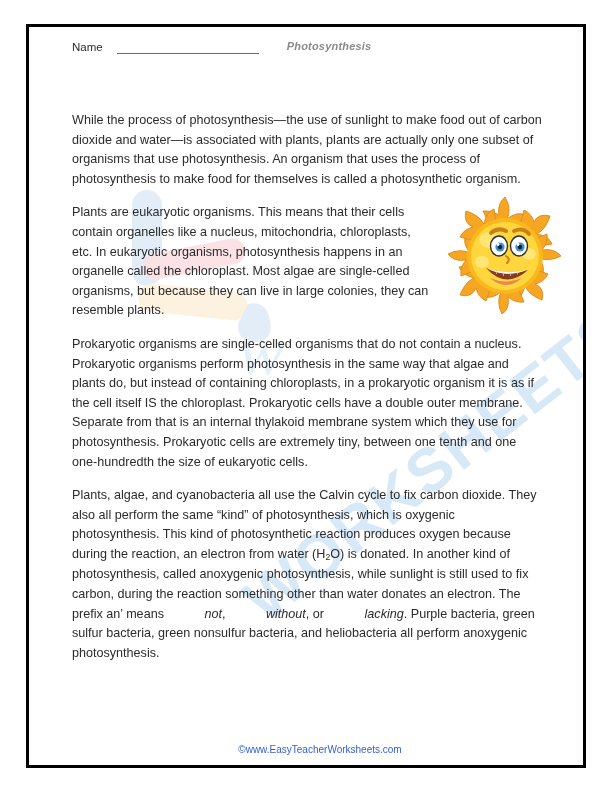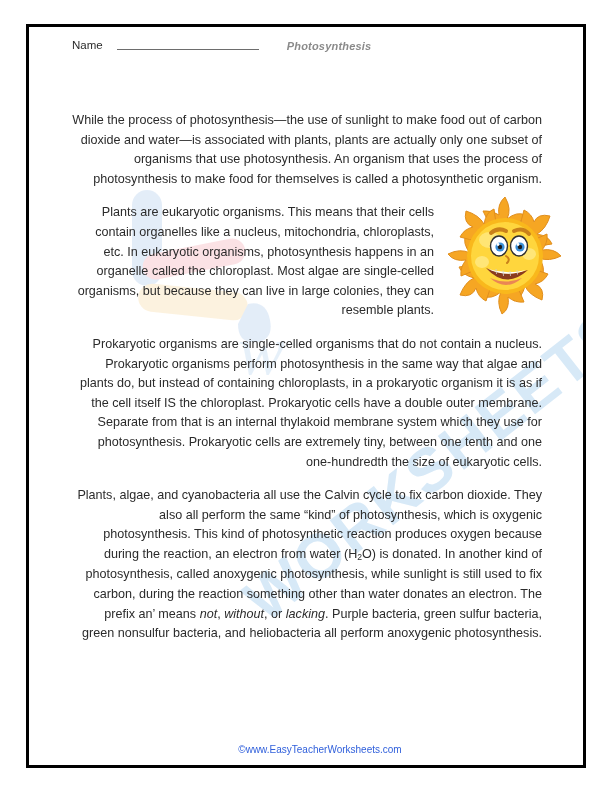--- a/index.html
+++ b/index.html
@@ -65,25 +65,25 @@
     transform: rotate(-38deg);
     transform-origin: right top;
     white-space: nowrap;
     font-family: "Liberation Sans", sans-serif;
   }
 
   
   .header-row {
     position: absolute;
     left: 72px;
-    top: 32px;
+    top: 40px;
     width: 470px;
     height: 20px;
     display: flex;
-    align-items: flex-end;
+    align-items: flex-start;
     z-index: 3;
   }
   .name-label {
     font-size: 11.5px;
     color: #2b2b2b;
     font-family: "Liberation Sans", sans-serif;
     line-height: 14px;
   }
   .name-blank {
     width: 142px;
@@ -119,27 +119,28 @@
     left: 72px;
     top: 111px;
     width: 470px;
     z-index: 3;
   }
   p.para {
     margin: 0 0 14px 0;
     font-size: 12.6px;
     line-height: 19.6px;
     color: #2b2b2b;
-    text-align: right;
+    text-align: left;
   }
   p.para.narrow {
     width: 362px;
   }
   p.para em {
     font-style: italic;
+    margin-left: 37px;
   }
   sub {
     font-size: 8.6px;
     vertical-align: baseline;
     position: relative;
     top: 2.5px;
   }
 
   
   .sun-wrap {

